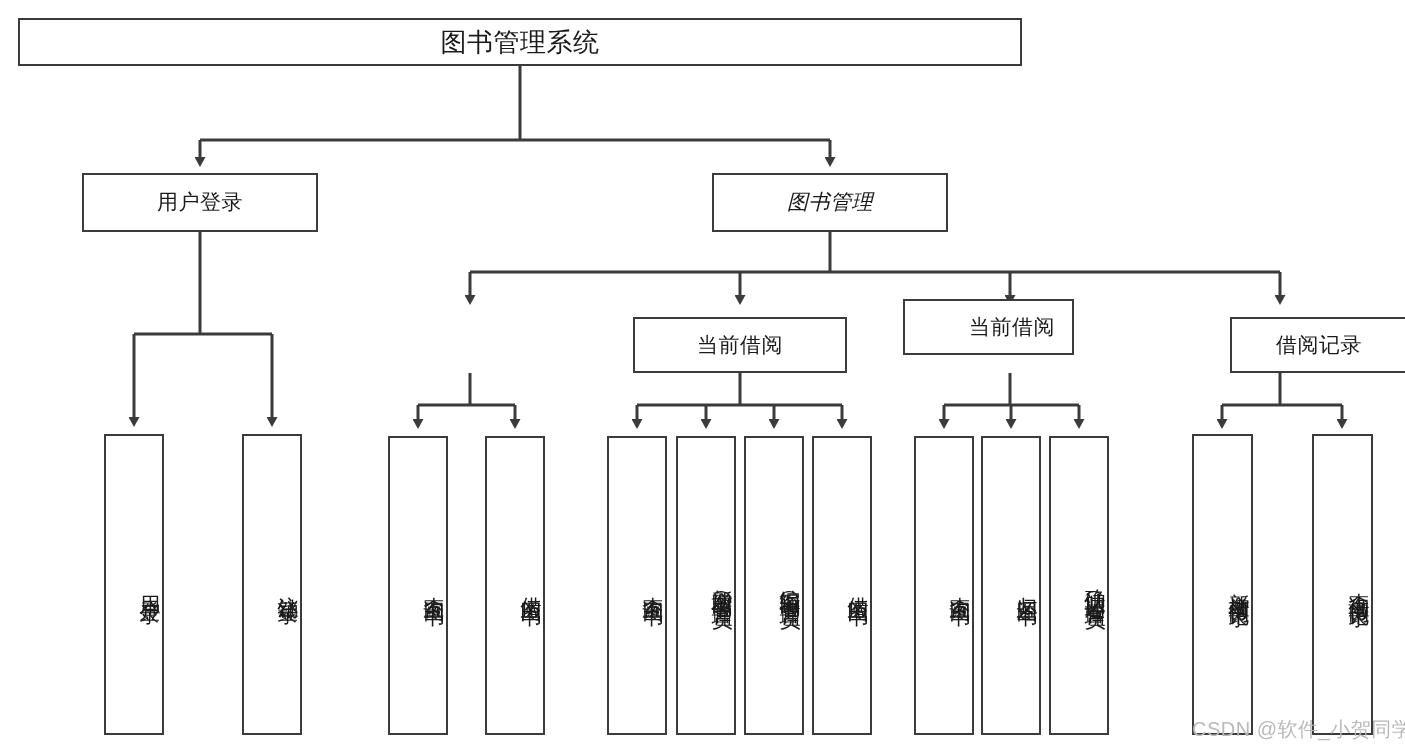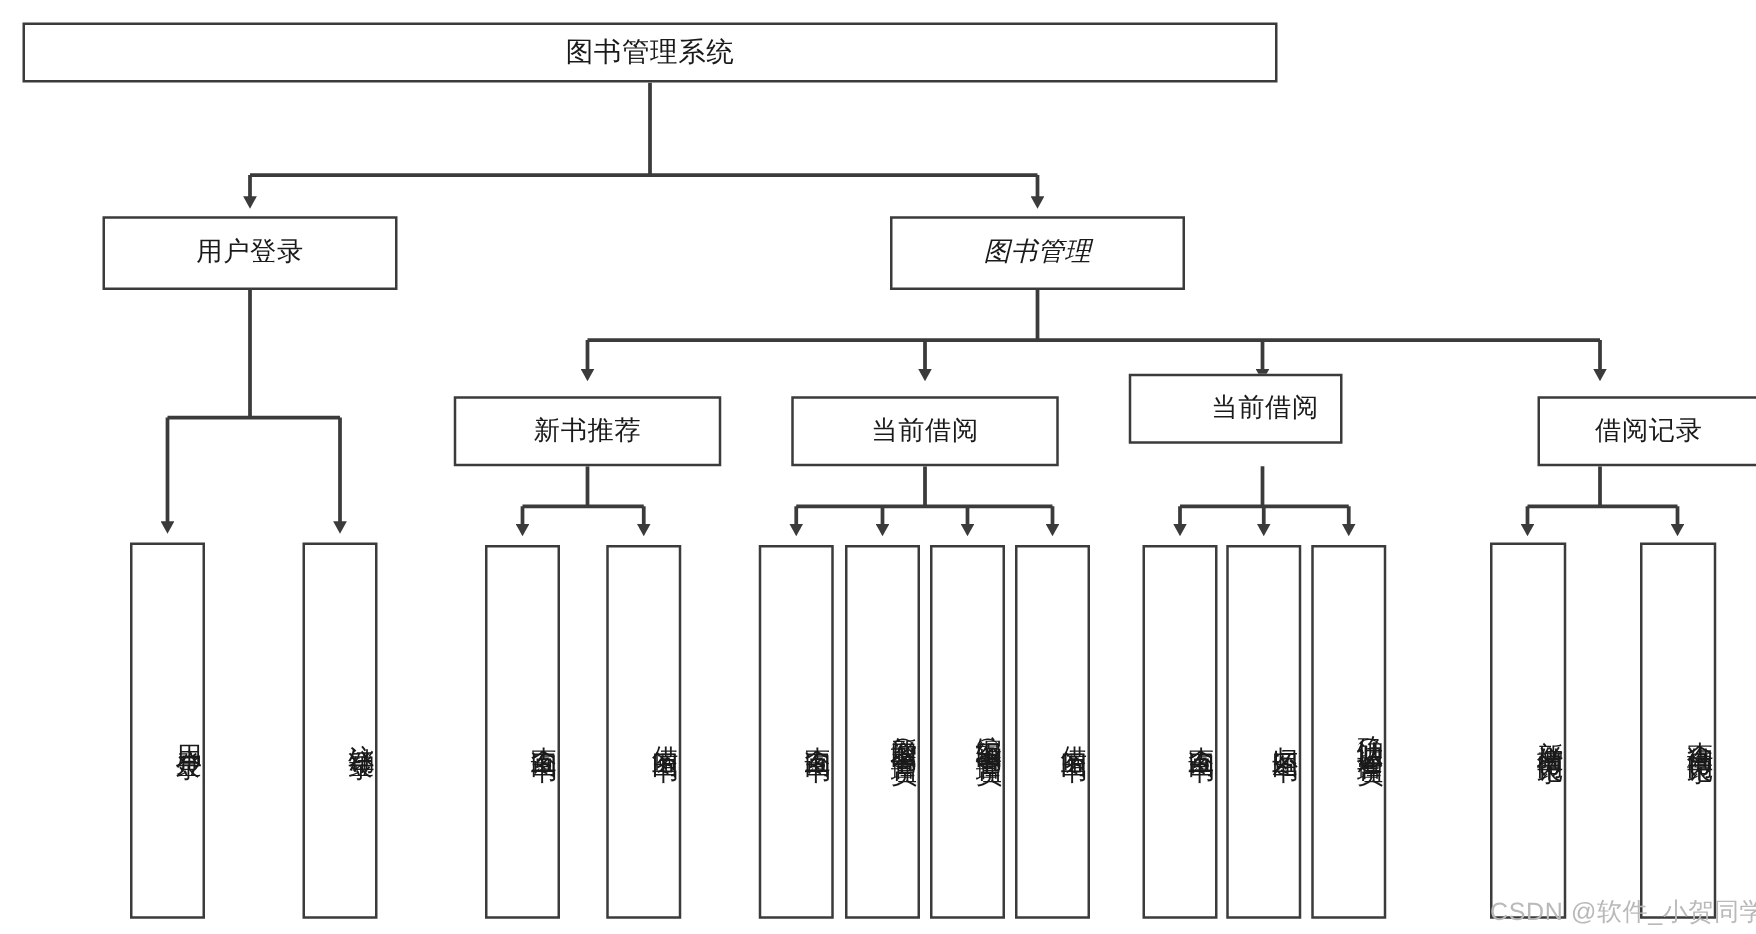--- a/index.html
+++ b/index.html
@@ -34,21 +34,21 @@
     align-items: center;
     justify-content: center;
     color: #1a1a1a;
     line-height: 1.18;
   }
   .node.h {
     font-size: 21px;
     letter-spacing: 0.5px;
   }
   .node.root {
-    font-size: 22px;
+    font-size: 26px;
   }
   .node.v {
     font-size: 21px;
     writing-mode: vertical-rl;
     text-orientation: upright;
     letter-spacing: 3px;
     padding: 6px 0;
     align-items: flex-start;
     justify-content: center;
   }
@@ -119,21 +119,20 @@
       <path d="M1222,405 L1222,420" marker-end="url(#arrow)"></path>
       <path d="M1342,405 L1342,420" marker-end="url(#arrow)"></path>
     </g>
   </svg>
 
   <div class="node h root" style="left:18px; top:18px; width:1004px; height:48px;">图书管理系统</div>
 
   <div class="node h" style="left:82px; top:173px; width:236px; height:59px;">用户登录</div>
   <div class="node h" style="left:712px; top:173px; width:236px; height:59px;font-style:italic;">图书管理</div>
 
-  <div class="node h" style="left:363px; top:317px; width:214px; height:56px;">新书推荐</div>
   <div class="node h" style="left:633px; top:317px; width:214px; height:56px;">当前借阅</div>
   <div class="node h" style="left:903px; top:299px; width:171px; height:56px;padding-left:47px;">当前借阅</div>
   <div class="node h" style="left:1230px; top:317px; width:178px; height:56px;">借阅记录</div>
 
   <div class="node v" style="left:104px; top:434px; width:60px; height:301px;">
     <span class="vtext">用户登录</span>
   </div>
   <div class="node v" style="left:242px; top:434px; width:60px; height:301px;">
     <span class="vtext">注销登录</span>
   </div>

